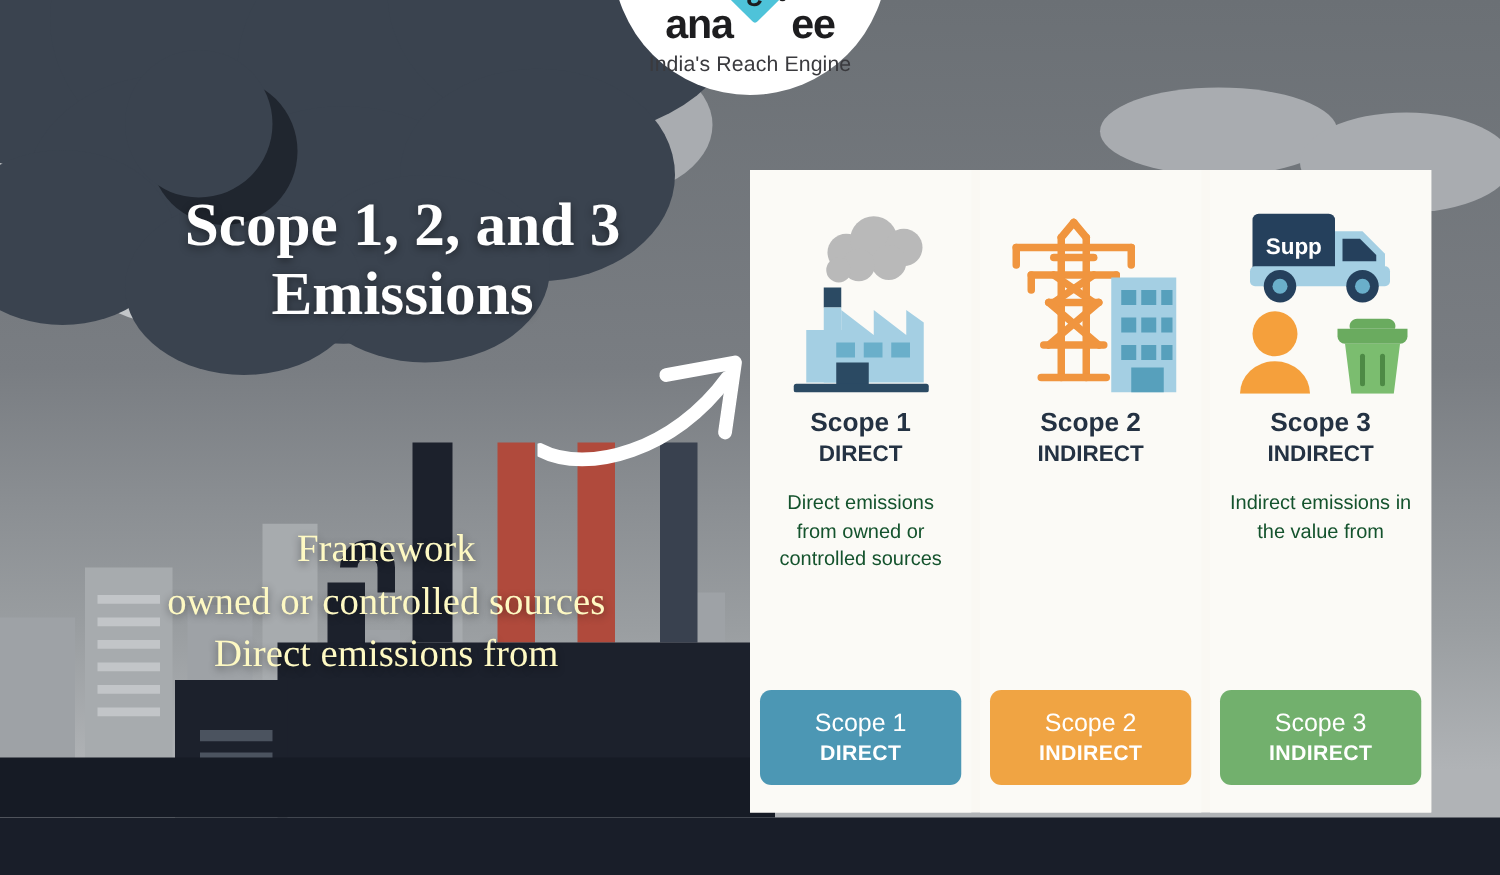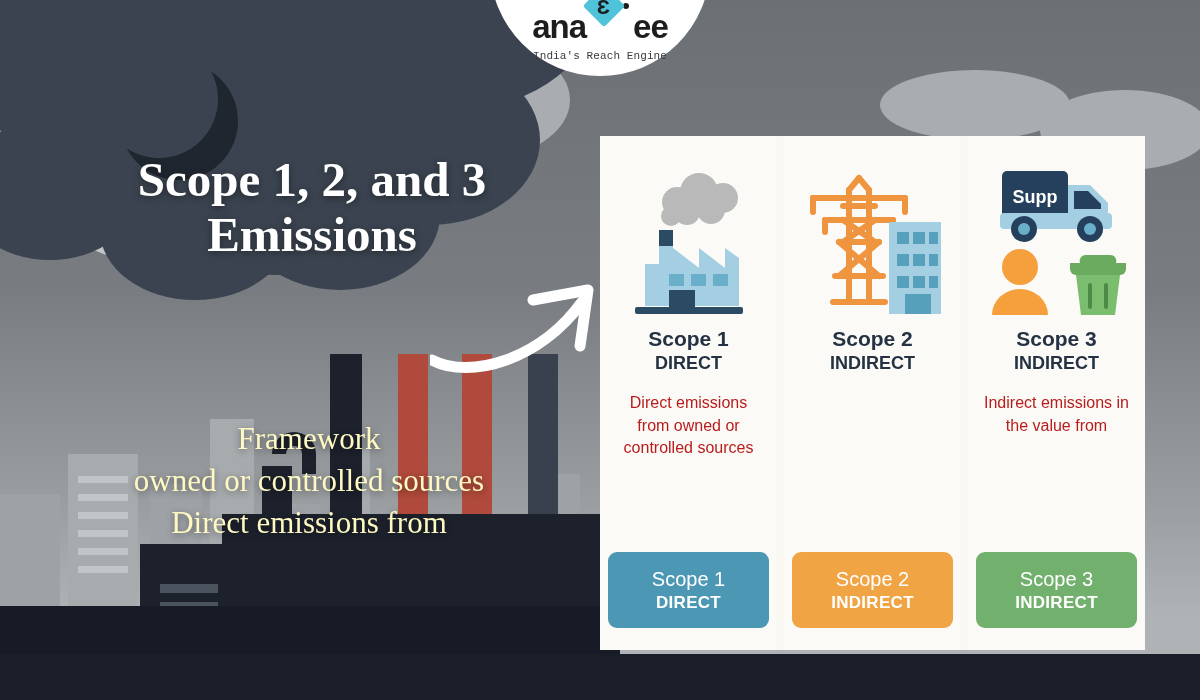--- a/index.html
+++ b/index.html
@@ -29,25 +29,25 @@
   }
   .logo-wordmark{display:flex;align-items:center;gap:1px;line-height:1;}
   .logo-text{font-size:33px;font-weight:700;color:#1d1d1f;letter-spacing:-1px;margin-top:41px;}
   .logo-mark{
     width:30px;height:30px;background:#4ec3d9;
     transform:rotate(45deg);margin:0 2px;
     display:flex;align-items:center;justify-content:center;border-radius:3px;
   }
   .logo-mark span{transform:rotate(-45deg);color:#1d1d1f;font-size:21px;font-weight:700;line-height:1;}
   .logo-dot{width:6px;height:6px;border-radius:50%;background:#1d1d1f;margin:0 3px 0 1px;}
-  .logo-tag{font-size:11px;color:#3a3a3e;margin-top:7px;letter-spacing:.1px;font-family:Liberation Mono, monospace;}
+  .logo-tag{font-size:17px;color:#3a3a3e;margin-top:7px;letter-spacing:.1px;}
 
   
   .headline{
-    position:absolute;left:52px;top:152px;width:520px;
+    position:absolute;left:62px;top:152px;width:520px;
     text-align:center;color:#ffffff;
     font-family:"Liberation Serif",serif;
     font-size:49px;font-weight:700;line-height:1.13;
     text-shadow:0 2px 7px rgba(0,0,0,.42);
   }
   .subcopy{
     position:absolute;left:24px;top:418px;width:570px;
     text-align:center;color:#fef9c3;
     font-family:"Liberation Serif",serif;
     font-size:31px;line-height:1.36;
@@ -67,21 +67,21 @@
     padding:18px 8px 0;box-sizing:border-box;
   }
   .card-icon{height:170px;display:flex;align-items:center;justify-content:flex-start;}
   .card-title{
     font-size:21px;font-weight:700;color:#243243;line-height:1.26;text-align:center;margin-top:2px;
   }
   .card-sub{
     font-size:18px;font-weight:700;color:#243243;line-height:1.2;text-align:center;margin-top:1px;
   }
   .card-desc{
-    font-size:16px;color:#b91c1c;line-height:1.42;text-align:center;margin-top:17px;
+    font-size:16px;color:#14532d;line-height:1.42;text-align:center;margin-top:17px;
     max-width:150px;
   }
   .card-footer{
     margin-top:auto;margin-bottom:22px;width:100%;height:76px;border-radius:9px;
     display:flex;flex-direction:column;align-items:center;justify-content:center;color:#fff;
   }
   .ft-1{font-size:20px;font-weight:400;line-height:1.25;}
   .ft-2{font-size:17px;font-weight:700;line-height:1.25;letter-spacing:.3px;}
 </style>
 </head>

